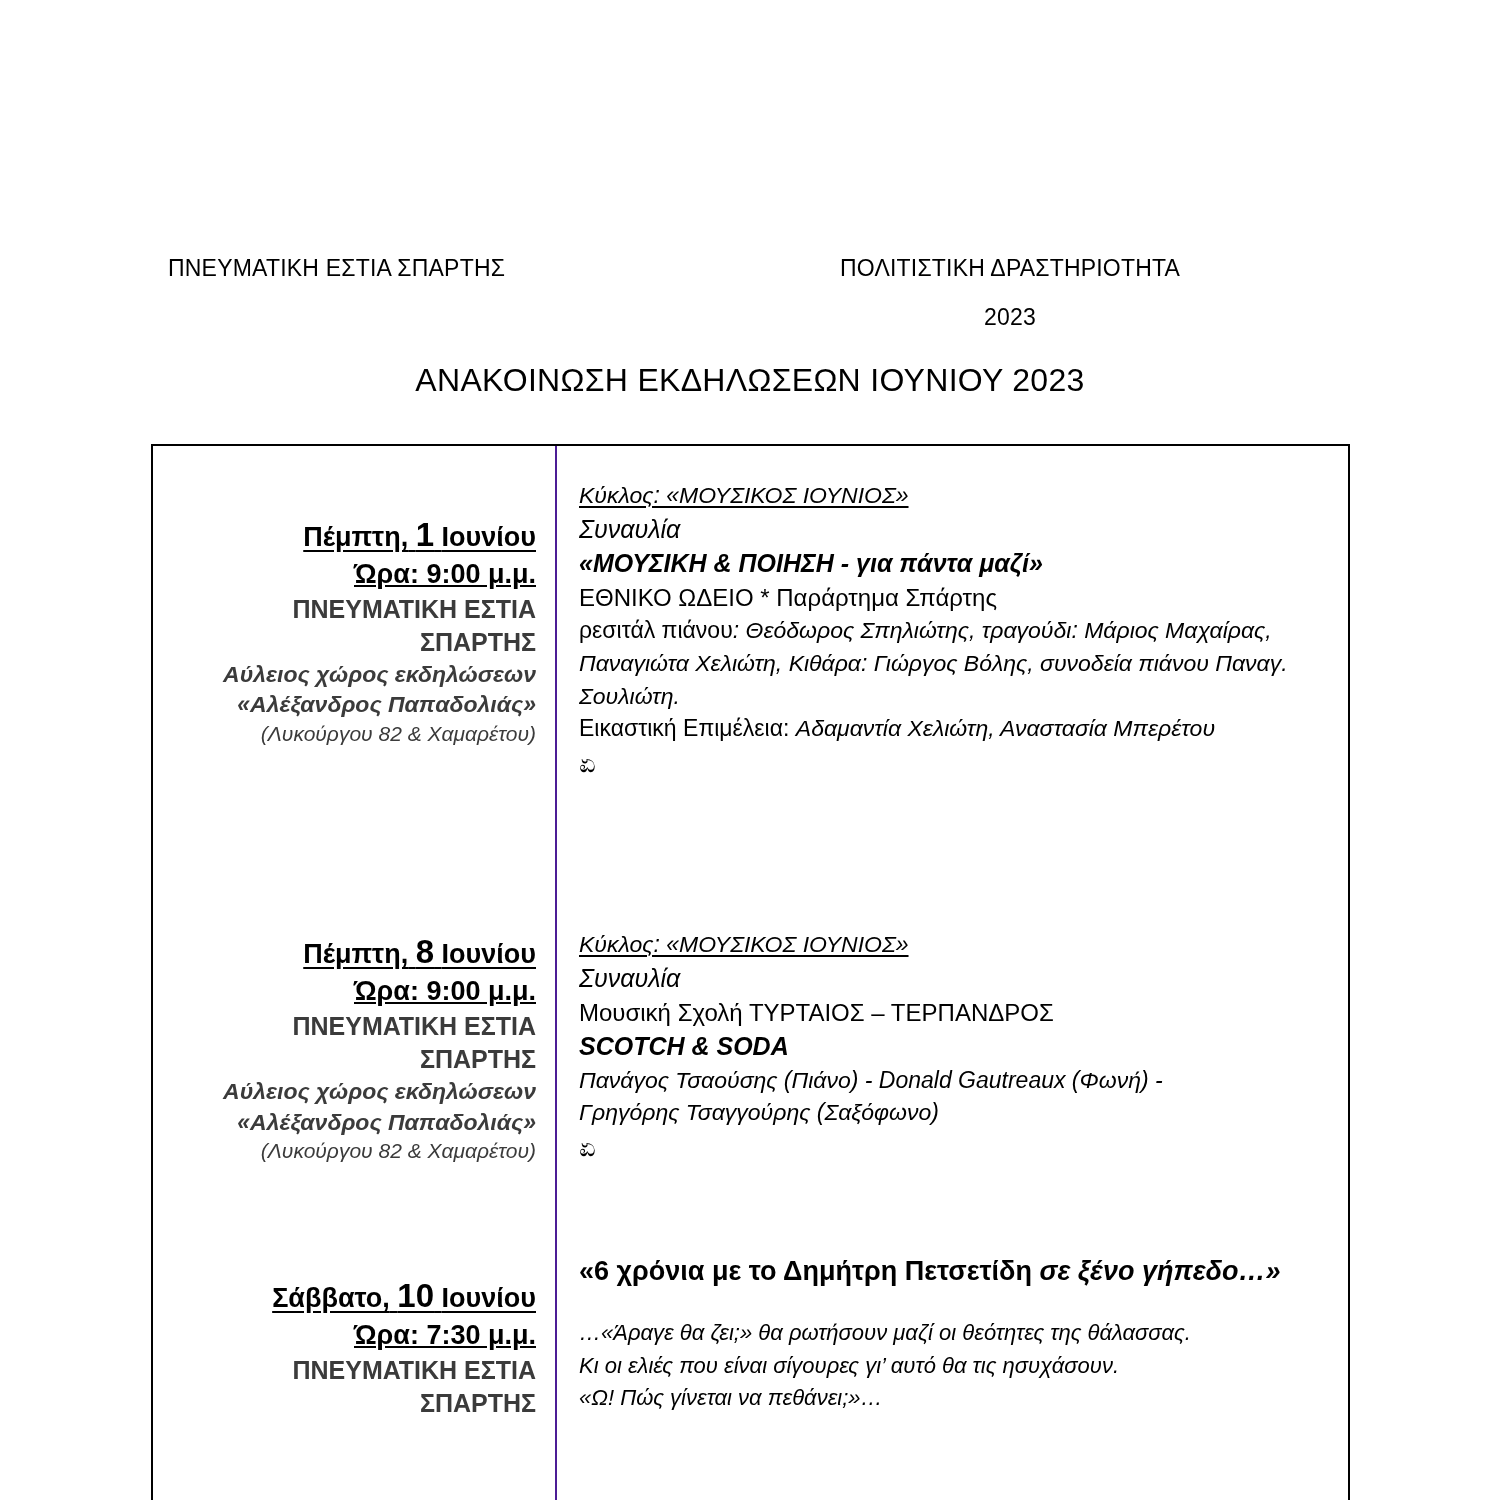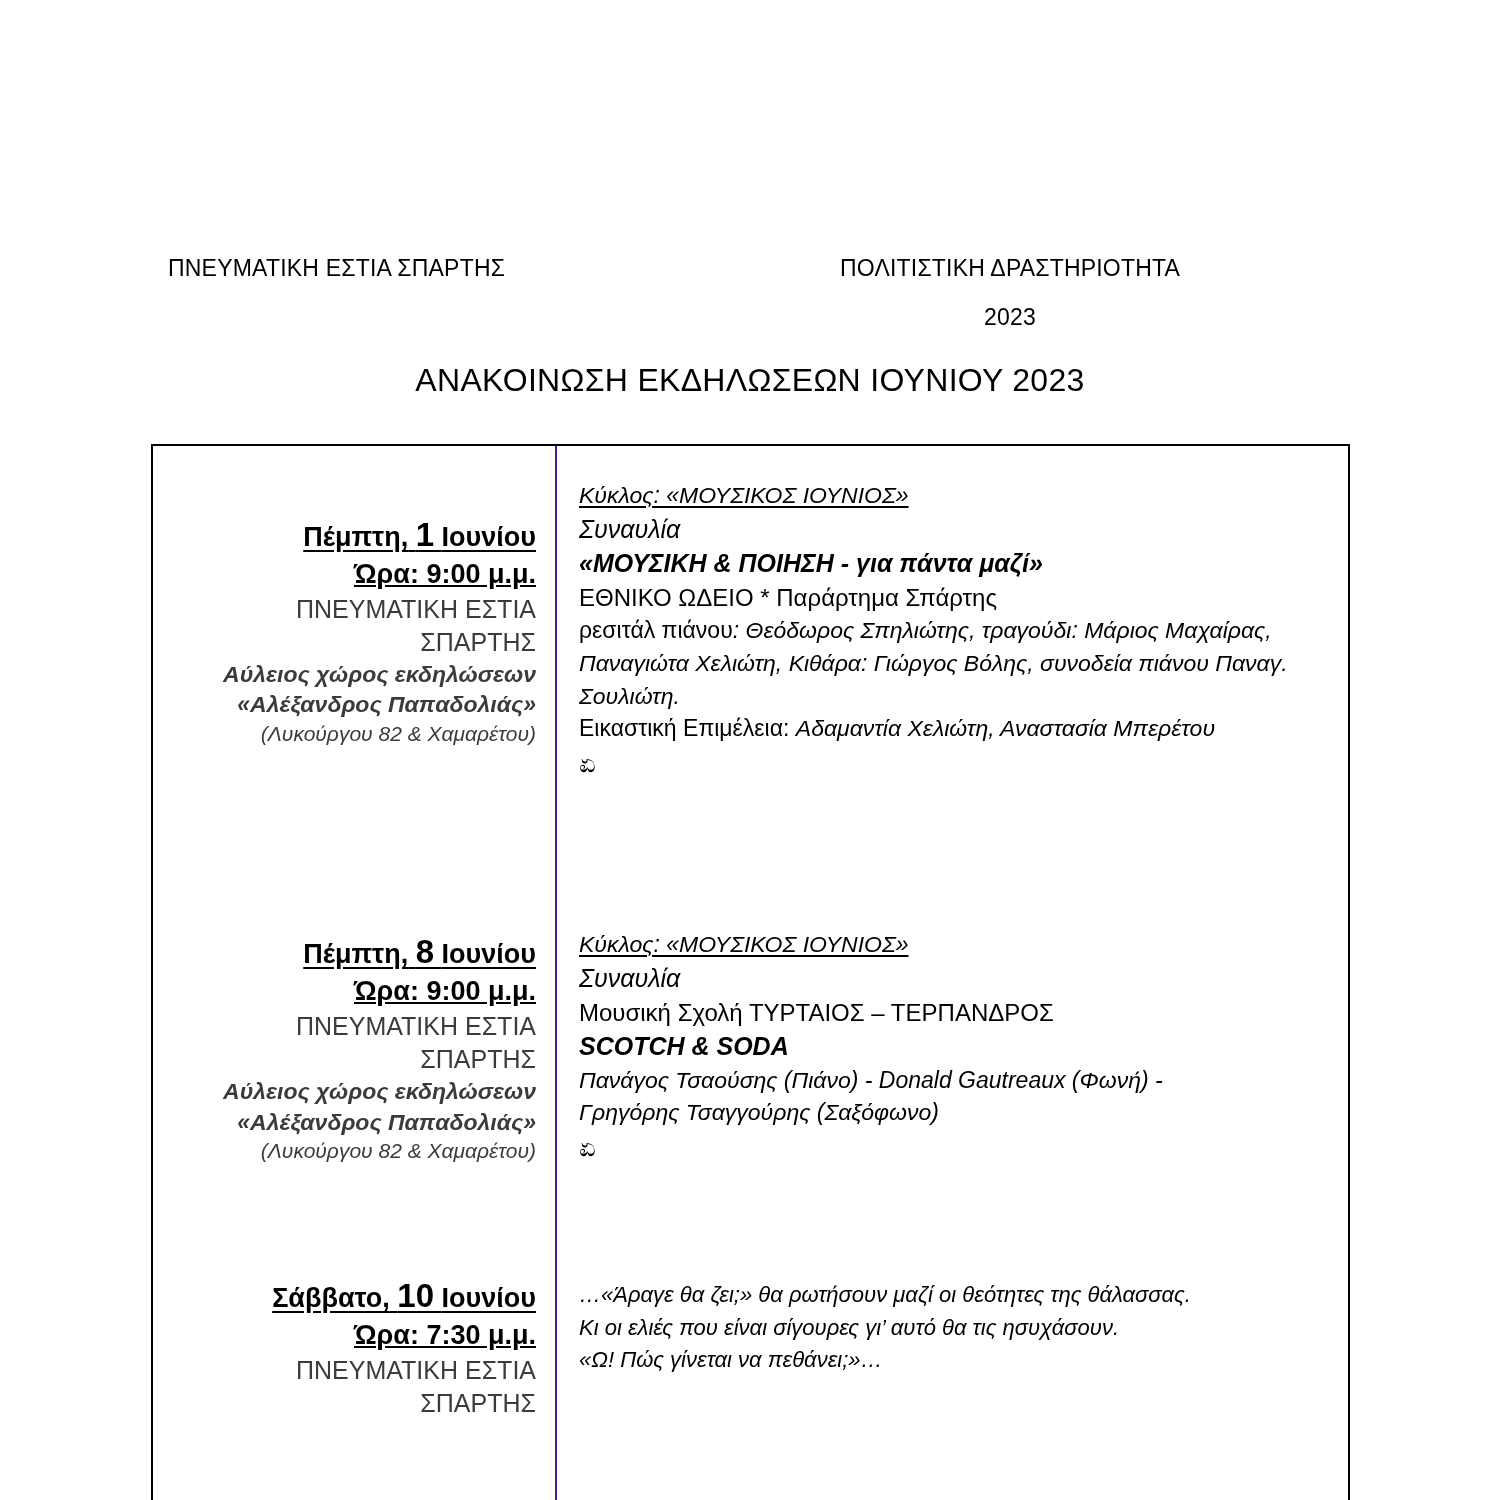--- a/index.html
+++ b/index.html
@@ -107,21 +107,21 @@
     font-size: 33px;
   }
   .when-time {
     font-size: 27px;
     font-weight: bold;
     line-height: 1.32;
     text-decoration: underline;
   }
   .when-venue {
     font-size: 25px;
-    font-weight: normal;
+    font-weight: bold;
     color: #3b3b3b;
     line-height: 1.33;
   }
   .when-sub {
     font-size: 23px;
     font-weight: bold;
     font-style: italic;
     color: #3b3b3b;
     line-height: 1.32;
   }
@@ -265,20 +265,21 @@
           <span class="daynum">10</span>
           <span>Ιουνίου</span>
         </div>
         <div class="when-time">Ώρα: 7:30 μ.μ.</div>
         <div class="when-venue">ΠΝΕΥΜΑΤΙΚΗ ΕΣΤΙΑ</div>
         <div class="when-venue">ΣΠΑΡΤΗΣ</div>
         <div style="height:120px"></div>
       </div>
       <div class="cell-what">
         <div style="height:88px"></div>
+        <div class="headline-bold"><span>«6 χρόνια με το Δημήτρη Πετσετίδη </span><span class="it">σε ξένο γήπεδο…»</span></div>
         <div class="spacer-lg"></div>
         <div class="poem">…«Άραγε θα ζει;» θα ρωτήσουν μαζί οι θεότητες της θάλασσας.</div>
         <div class="poem">Κι οι ελιές που είναι σίγουρες γι’ αυτό θα τις ησυχάσουν.</div>
         <div class="poem">«Ω! Πώς γίνεται να πεθάνει;»…</div>
       </div>
     </div>
 
   </div>
 </div>
 

